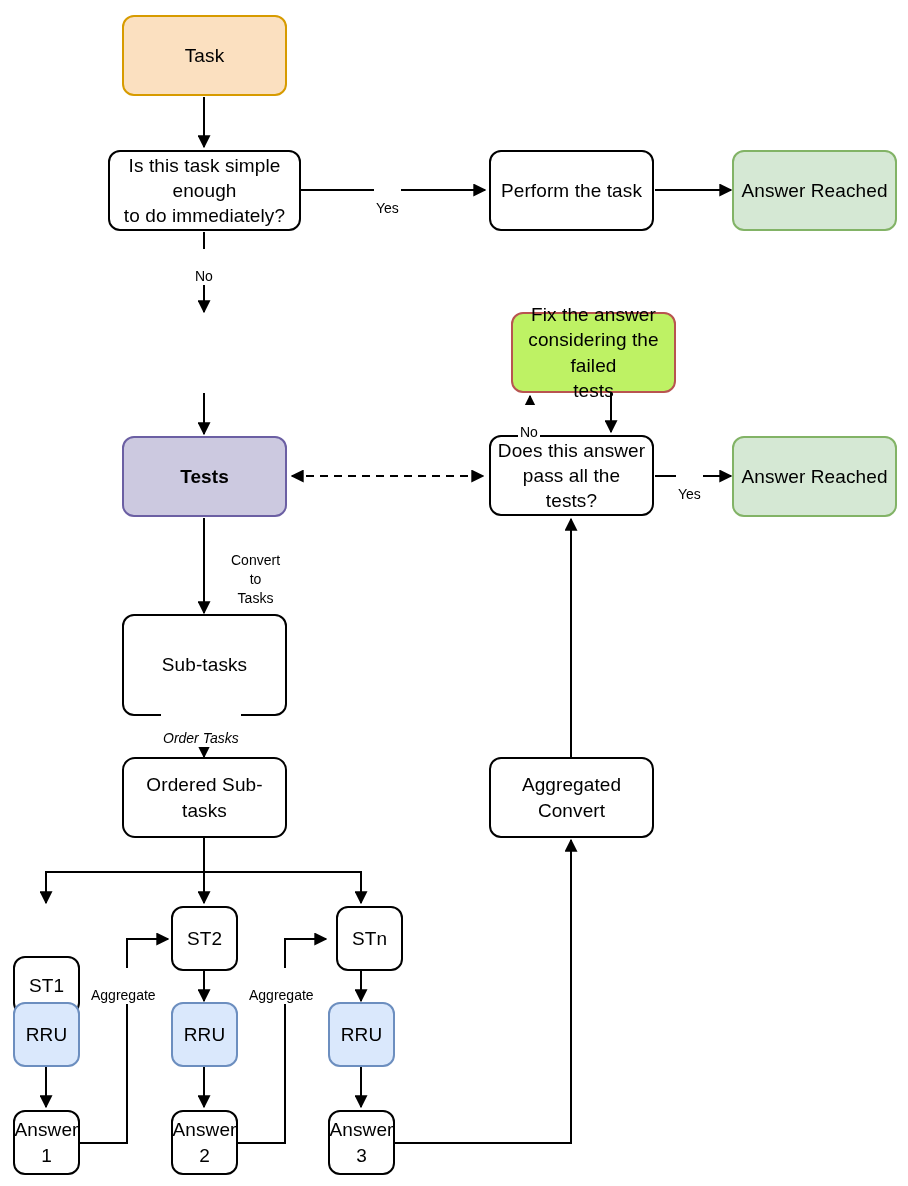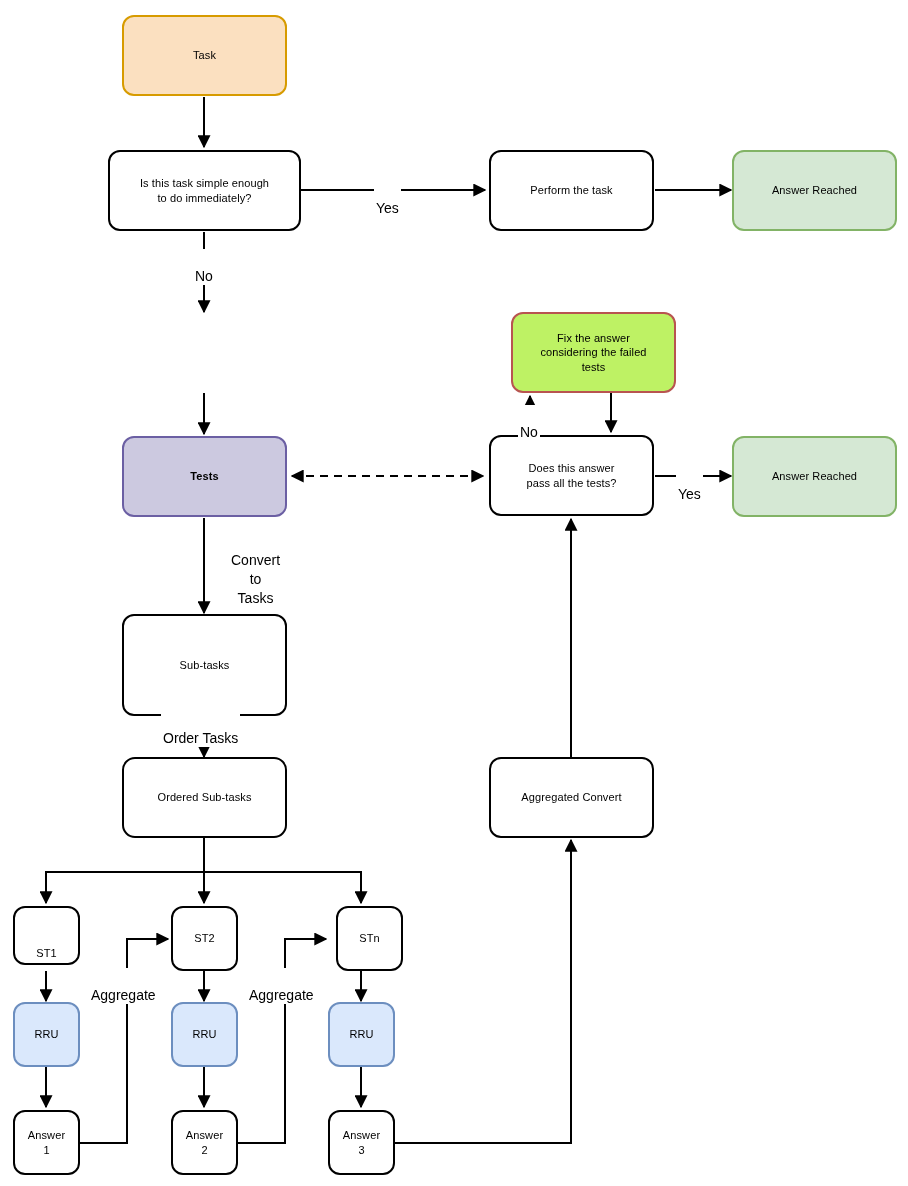--- a/index.html
+++ b/index.html
@@ -27,21 +27,21 @@
     position: absolute;
     box-sizing: border-box;
     display: flex;
     align-items: center;
     justify-content: center;
     text-align: center;
     border: 2px solid #000000;
     border-radius: 12px;
     background: #ffffff;
     color: #000000;
-    font-size: 11px;
+    font-size: 19px;
     line-height: 1.33;
     letter-spacing: 0.1px;
     padding: 2px 6px;
     z-index: 2;
   }
   .node span { display: block; white-space: pre-line; }
   .n-task {
     background: #fbe0c0;
     border-color: #d79b00;
     border-radius: 12px;
@@ -198,21 +198,21 @@
   </div>
 
   <div class="node" style="left:489px; top:757px; width:165px; height:81px;">
     <span>Aggregated Convert</span>
   </div>
 
   <div class="node" style="left:122px; top:757px; width:165px; height:81px;border-radius:13px;">
     <span>Ordered Sub-tasks</span>
   </div>
 
-  <div class="node" style="left:13px; top:906px; width:67px; height:59px;align-items:flex-end;">
+  <div class="node" style="left:13px; top:956px; width:67px; height:59px;">
     <span>ST1</span>
   </div>
 
   <div class="node" style="left:171px; top:906px; width:67px; height:65px;">
     <span>ST2</span>
   </div>
 
   <div class="node" style="left:336px; top:906px; width:67px; height:65px;">
     <span>STn</span>
   </div>
@@ -259,21 +259,21 @@
   <div class="edge-label" style="left:676px; top:467px;">
     <span>Yes</span>
   </div>
 
   <div class="edge-label" style="left:181px; top:532px; line-height:1.35;margin-left:48px;">
     <span>Convert
 to
 Tasks</span>
   </div>
 
-  <div class="edge-label" style="left:161px; top:711px;">
+  <div class="edge-label" style="left:161px; top:711px;font-style:italic;">
     <span>Order Tasks</span>
   </div>
 
   <div class="edge-label" style="left:89px; top:968px;">
     <span>Aggregate</span>
   </div>
 
   <div class="edge-label" style="left:247px; top:968px;">
     <span>Aggregate</span>
   </div>

